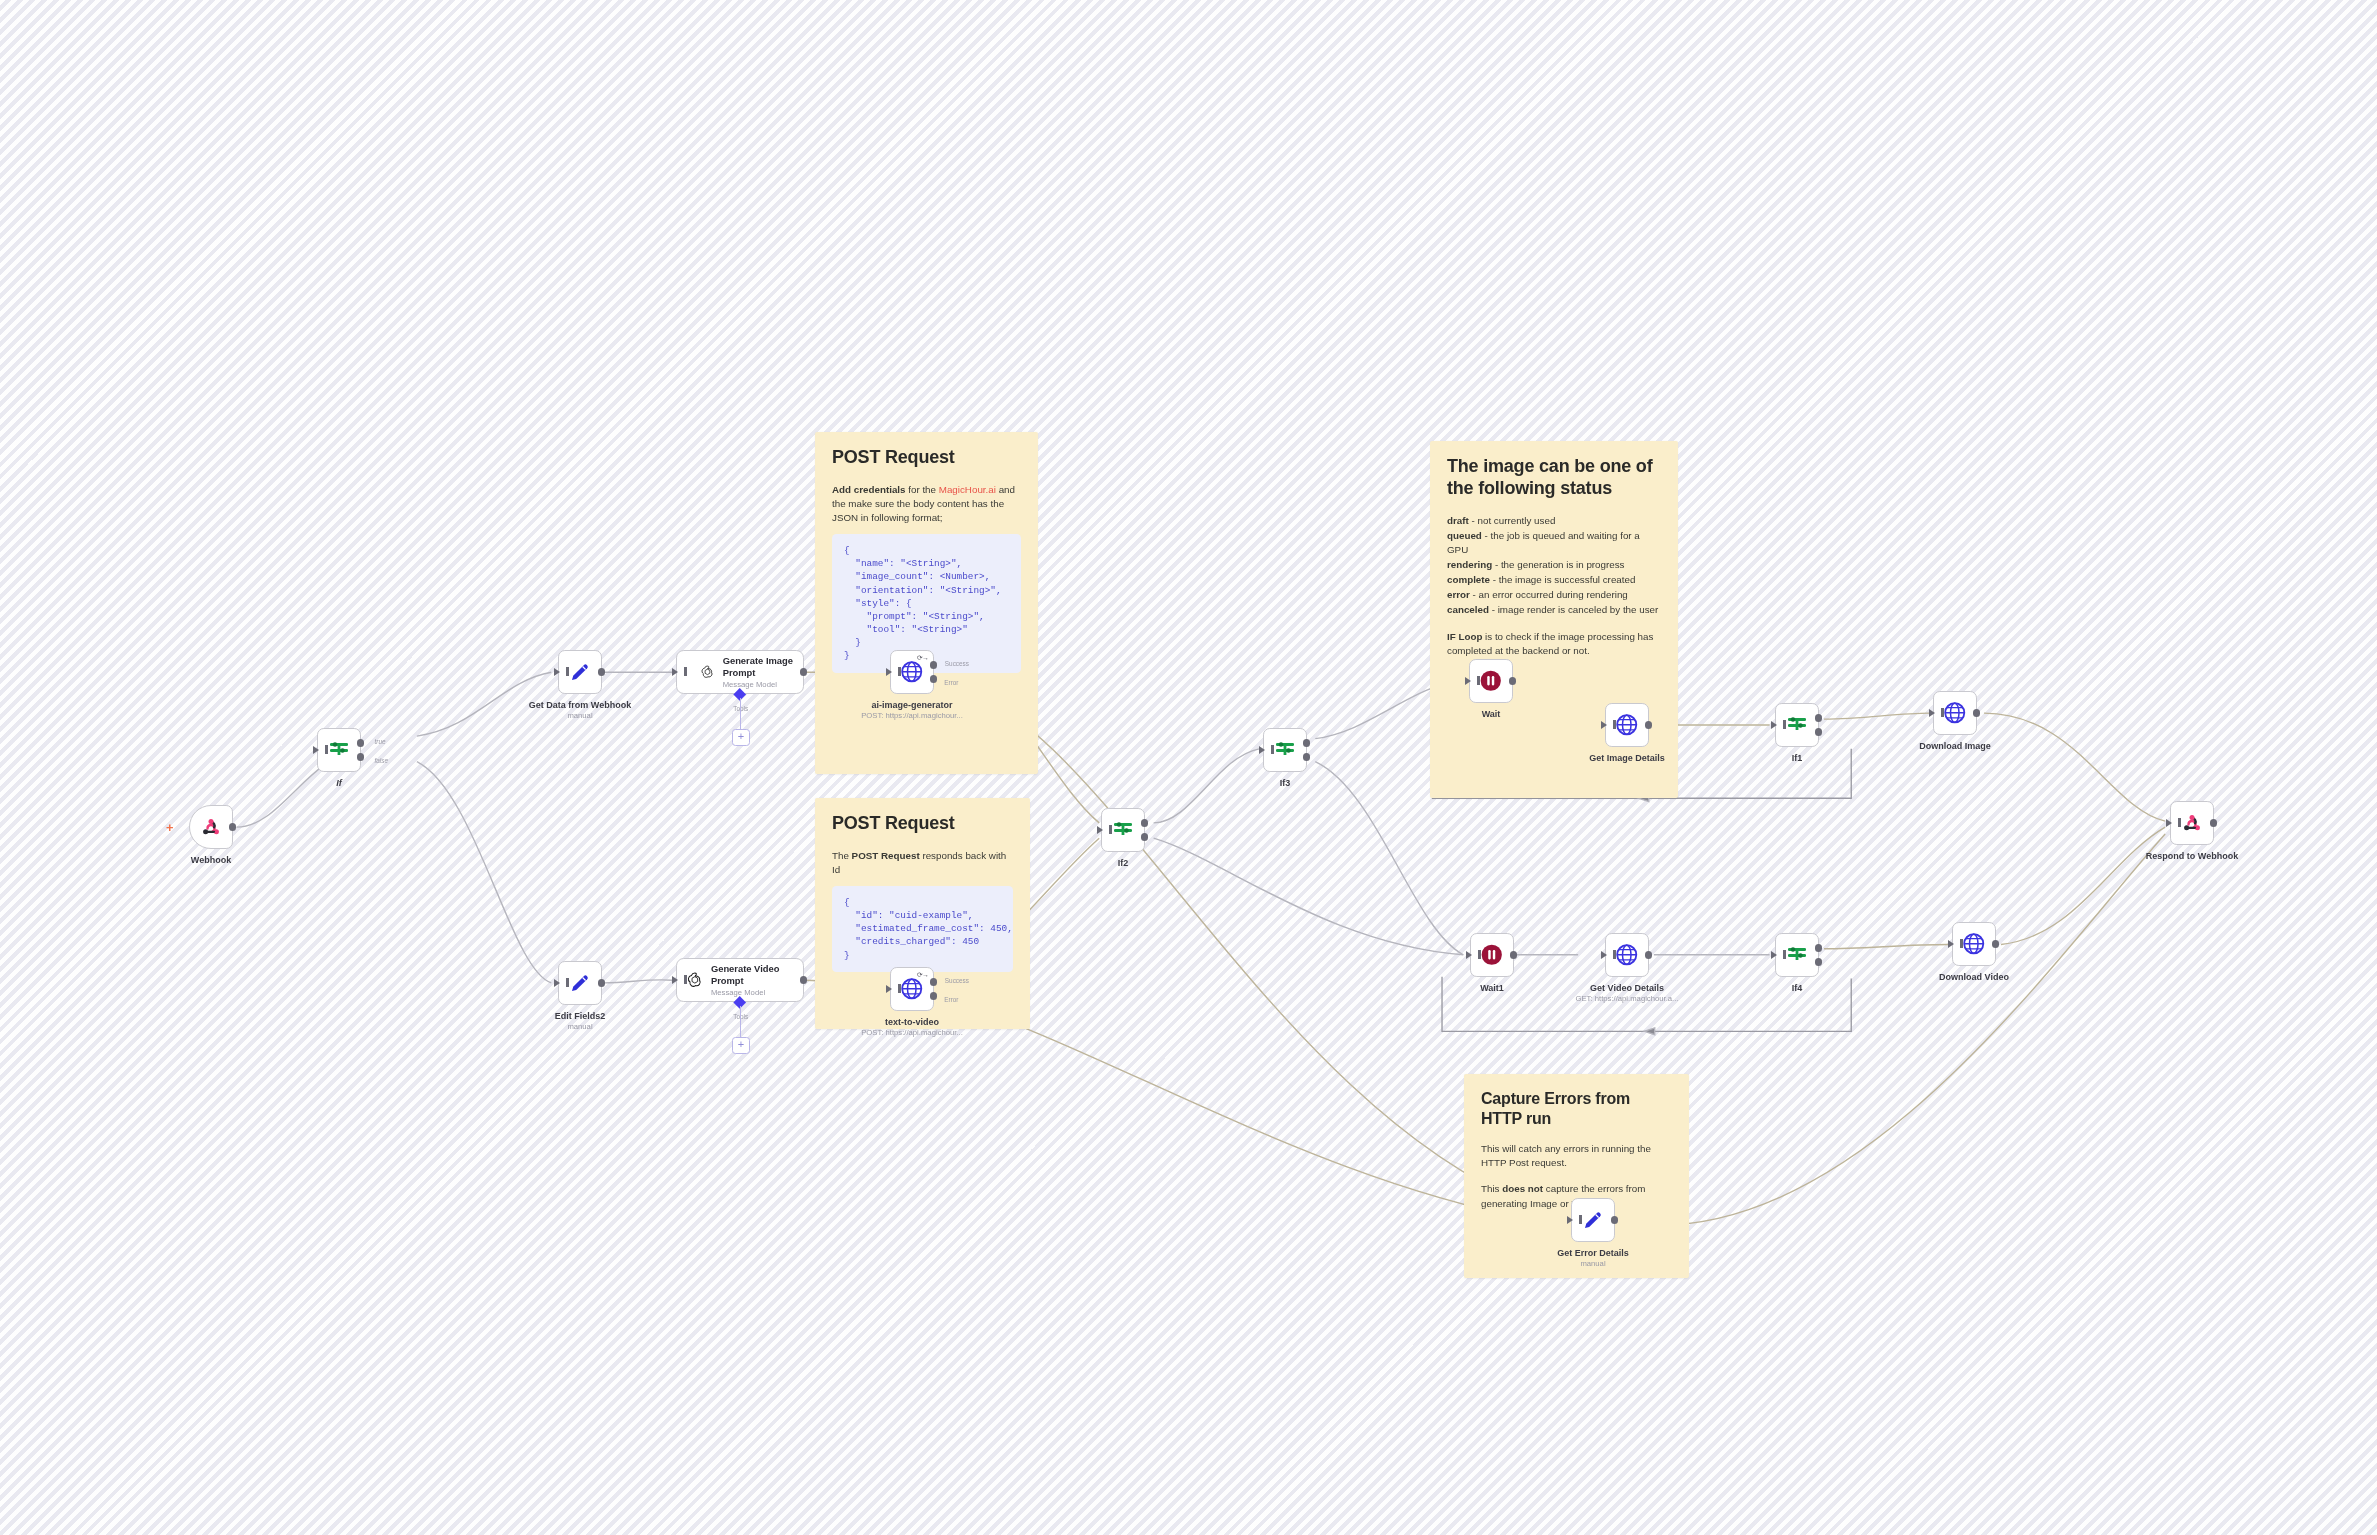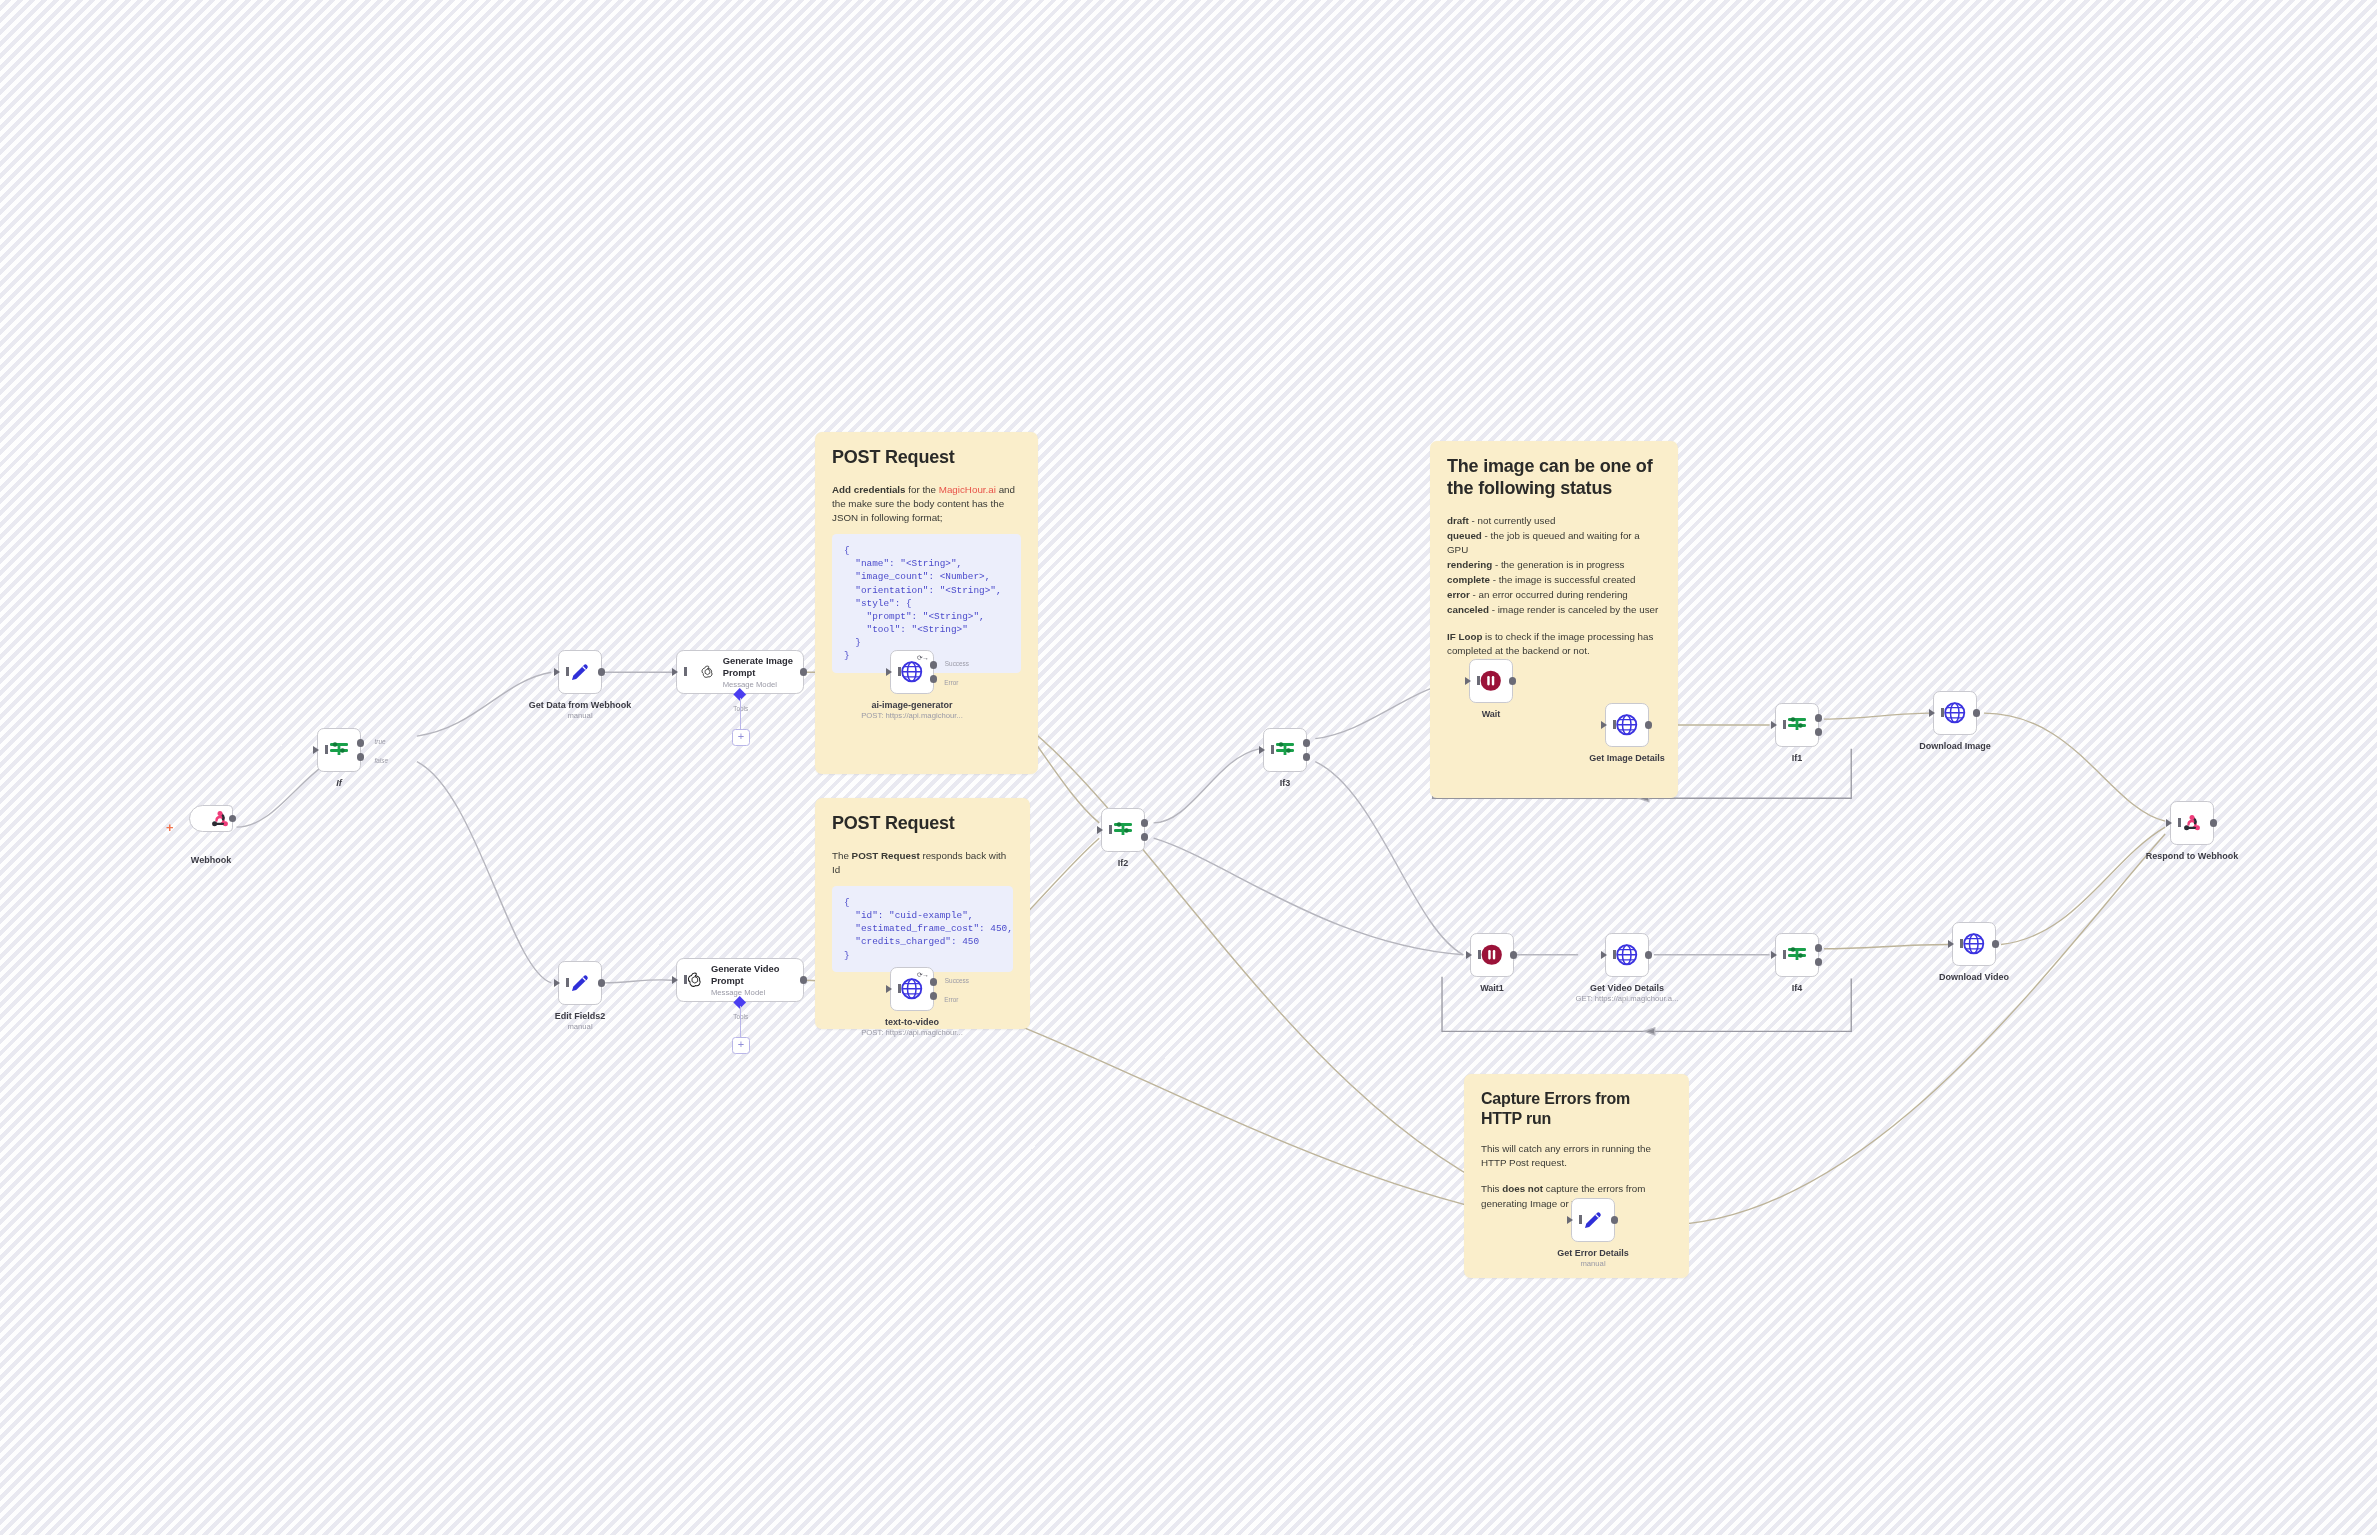--- a/index.html
+++ b/index.html
@@ -15,21 +15,21 @@
        -45deg,
        rgba(255,255,255,0.9) 0px, rgba(255,255,255,0.9) 4.3px,
        rgba(232,232,240,0.9) 4.3px, rgba(232,232,240,0.9) 8.5px);
   }
   #edges{position:absolute;inset:0;pointer-events:none;}
 
   
   .sticky{
     position:absolute;
     background:#faeecb;
-    border-radius:7px;
+    border-radius:2px;
     box-sizing:border-box;
     padding:15.3px 17px;
     color:#31302b;
     box-shadow:0 0.9px 1.7px rgba(0,0,0,.06);
   }
   .sticky h3{
     margin:0 0 13.6px 0;
     font-size:18px;
     font-weight:bold;
     line-height:1.22;
@@ -58,22 +58,22 @@
     position:absolute;
     box-sizing:border-box;
     background:#ffffff;
     border:1.3px solid #c9c9cf;
     border-radius:6.8px;
     display:flex;align-items:center;justify-content:center;
   }
   .node.sq{width:44px;height:44px;}
   .node.wide{width:128px;height:44px;justify-content:flex-start;padding:0 8.5px;gap:7.7px;border-radius:7.7px;}
   .node.trigger{
-    width:44px;height:27px;
-    border-top-left-radius:22px;border-bottom-left-radius:22px;justify-content:flex-end;
+    width:44px;height:44px;
+    border-top-left-radius:22px;border-bottom-left-radius:22px;
   }
   .node .label{
     position:absolute;
     top:49px;left:50%;transform:translateX(-50%);
     font-size:9px;color:#3b3b44;white-space:nowrap;text-align:center;
     font-weight:600;
   }
   .node .sublabel{
     position:absolute;
     top:60px;left:50%;transform:translateX(-50%);

